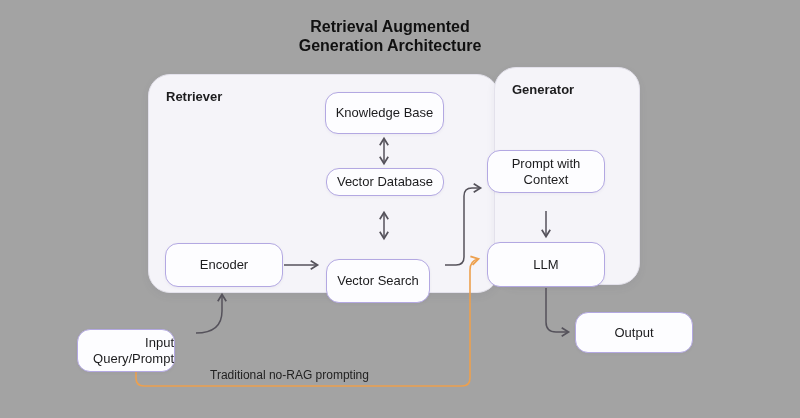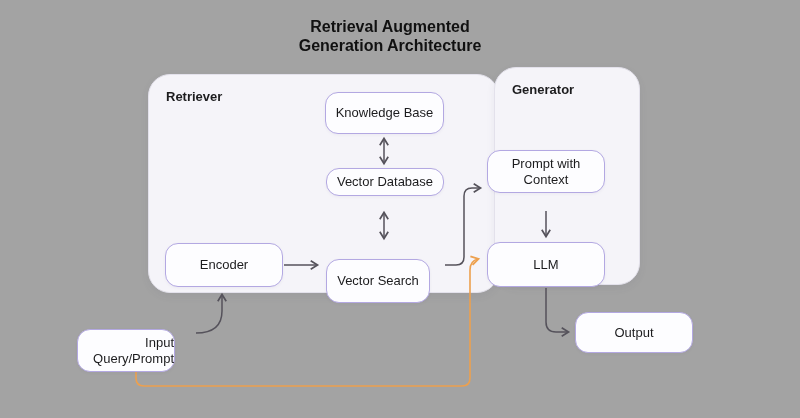--- a/index.html
+++ b/index.html
@@ -119,14 +119,15 @@
 
   <div class="node n-inp">
     <span>Input</span>
     <span>Query/Prompt</span>
   </div>
 
   <div class="node n-out">
     <span>Output</span>
   </div>
 
+  <div class="edge-label">Traditional no-RAG prompting</div>
 
 </div>
 
 </body></html>

